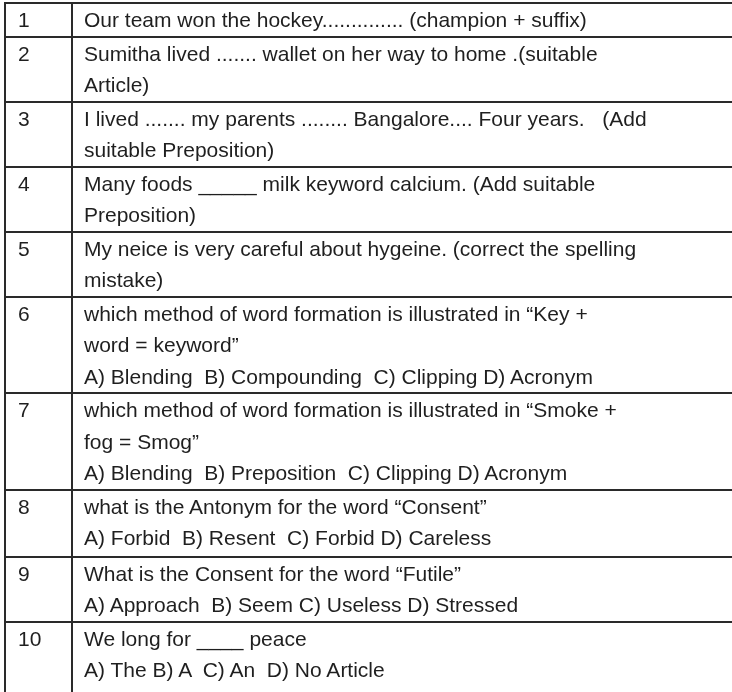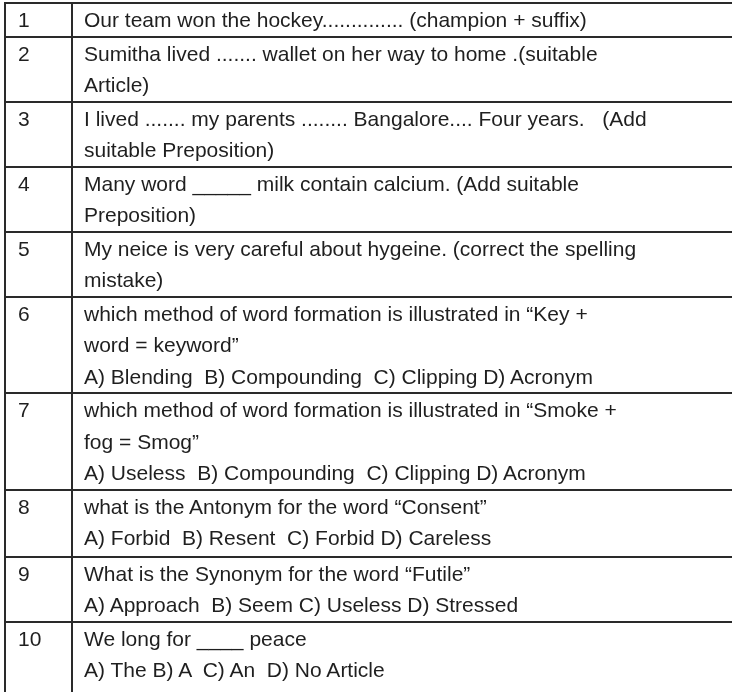--- a/index.html
+++ b/index.html
@@ -72,53 +72,53 @@
   </tr>
 
   <tr>
     <td class="num">3</td>
     <td class="txt">I lived ....... my parents ........ Bangalore.... Four years.   (Add
 suitable Preposition)</td>
   </tr>
 
   <tr>
     <td class="num">4</td>
-    <td class="txt">Many word _____ milk contain calcium. (Add suitable
+    <td class="txt">Many foods _____ milk keyword calcium. (Add suitable
 Preposition)</td>
   </tr>
 
   <tr>
     <td class="num">5</td>
     <td class="txt">My neice is very careful about hygeine. (correct the spelling
 mistake)</td>
   </tr>
 
   <tr>
     <td class="num">6</td>
     <td class="txt">which method of word formation is illustrated in “Key +
 word = keyword”
 A) Blending  B) Compounding  C) Clipping D) Acronym</td>
   </tr>
 
   <tr>
     <td class="num">7</td>
     <td class="txt">which method of word formation is illustrated in “Smoke +
 fog = Smog”
-A) Useless  B) Compounding  C) Clipping D) Acronym</td>
+A) Blending  B) Preposition  C) Clipping D) Acronym</td>
   </tr>
 
   <tr>
     <td class="num">8</td>
     <td class="txt">what is the Antonym for the word “Consent”
 A) Forbid  B) Resent  C) Forbid D) Careless</td>
   </tr>
 
   <tr>
     <td class="num">9</td>
-    <td class="txt">What is the Synonym for the word “Futile”
+    <td class="txt">What is the Consent for the word “Futile”
 A) Approach  B) Seem C) Useless D) Stressed</td>
   </tr>
 
   <tr>
     <td class="num">10</td>
     <td class="txt">We long for ____ peace
 A) The B) A  C) An  D) No Article</td>
   </tr>
 </tbody>
   </table>

